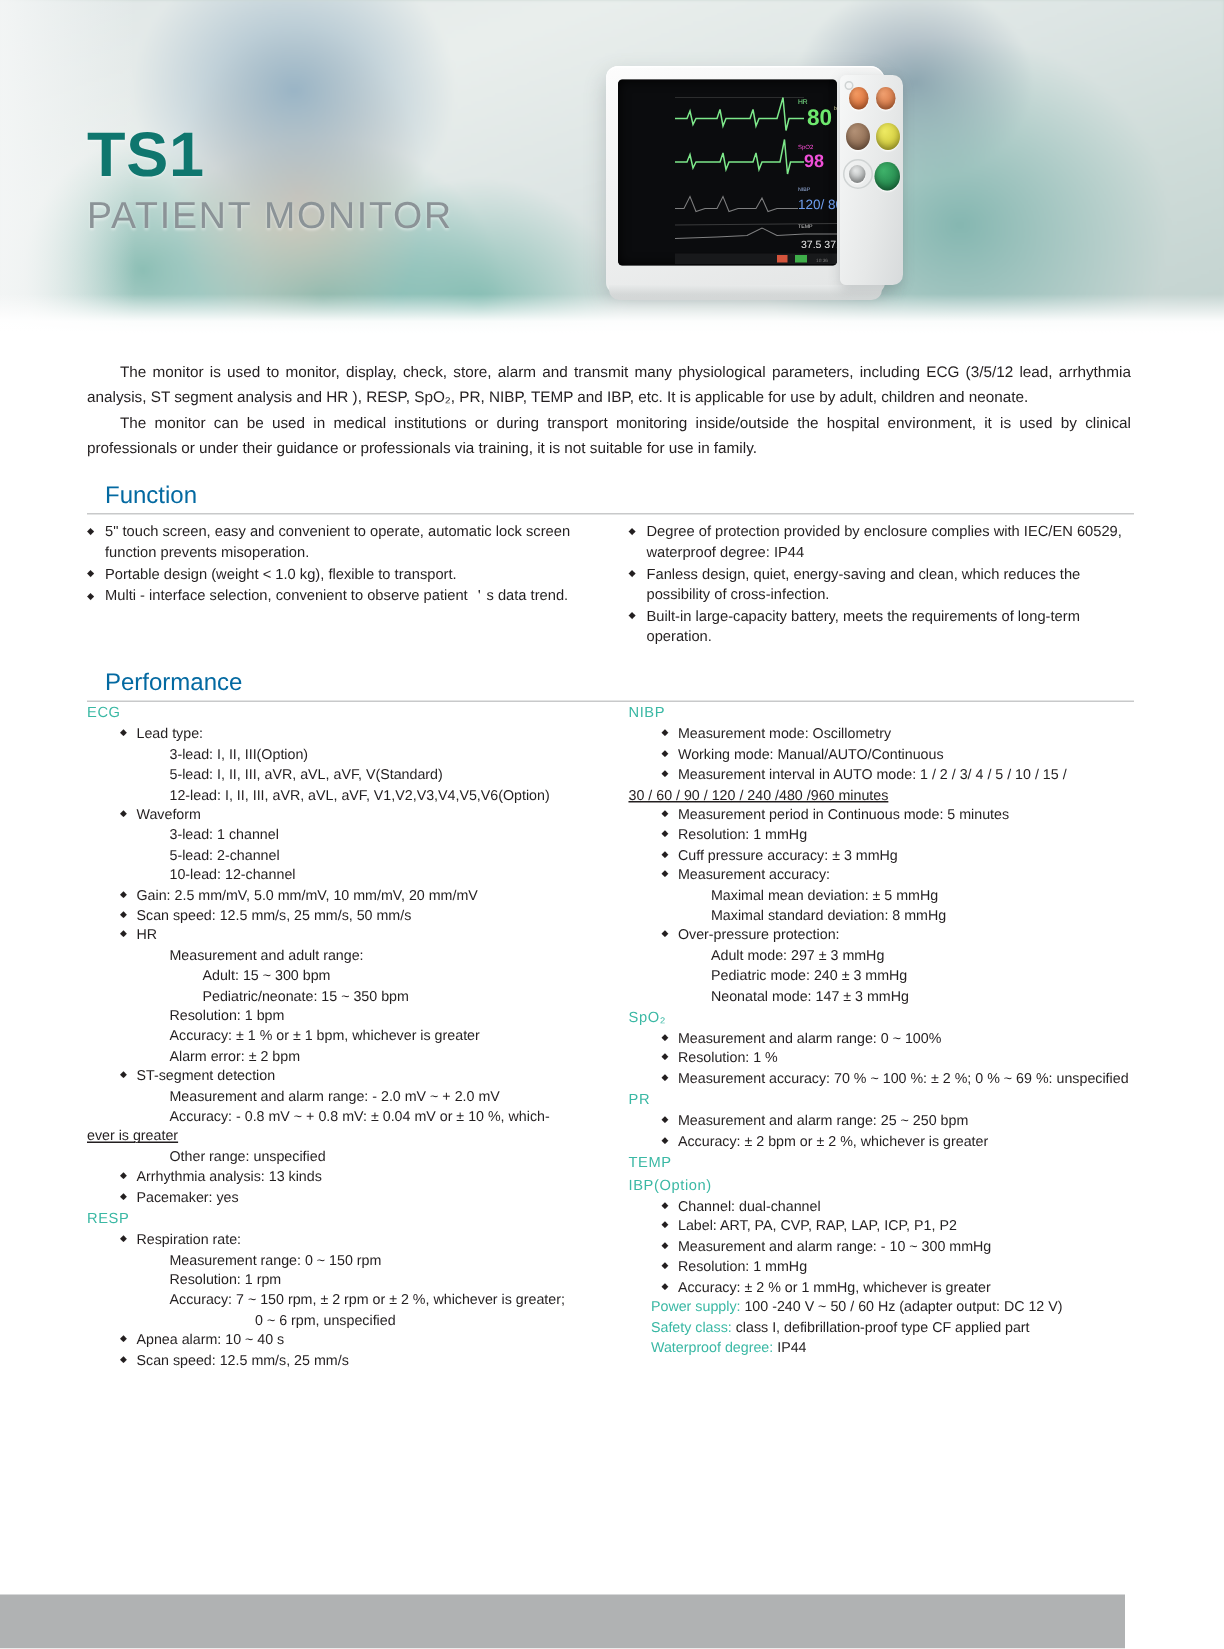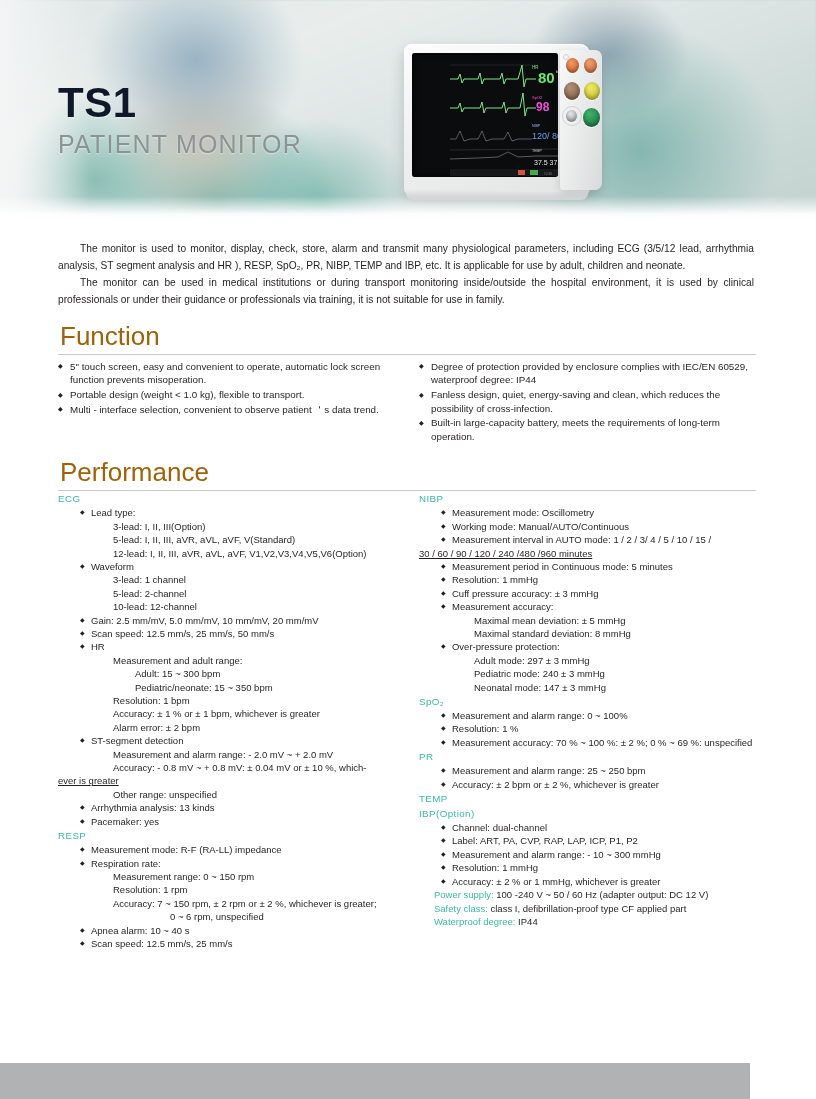--- a/index.html
+++ b/index.html
@@ -35,21 +35,21 @@
     position: absolute; left: 0; top: 0; width: 90px; height: 222px;
     background: linear-gradient(to right, rgba(244,246,246,.92), rgba(244,246,246,0));
   }
   .hero-bottom-fade {
     position: absolute; left: 0; bottom: 0; width: 816px; height: 26px;
     background: linear-gradient(to bottom, rgba(255,255,255,0), rgba(255,255,255,.95) 70%, #fff 100%);
   }
   .hero-title {
     position: absolute; left: 58px; top: 82px;
     font-size: 42px; font-weight: 700; letter-spacing: .5px;
-    color: #0f172a; line-height: 1;
+    color: #0f766e; line-height: 1;
     text-shadow: 0 1px 2px rgba(255,255,255,.5);
   }
   .hero-subtitle {
     position: absolute; left: 58px; top: 132px;
     font-size: 25px; font-weight: 400; letter-spacing: 1.2px;
     color: #8b9397; line-height: 1;
     text-shadow: 0 1px 2px rgba(255,255,255,.45);
   }
 
   
@@ -82,22 +82,22 @@
 
   
   .content { position: absolute; left: 0; top: 222px; width: 816px; }
   .intro {
     padding: 18px 62px 0 58px;
     font-size: 10.2px; line-height: 17px; color: #231f20; text-align: justify;
   }
   .intro p { text-indent: 22px; }
 
   h2.section {
-    font-size: 26px; font-weight: 400; color: #a16207;
-    margin: 14px 0 0 2px; line-height: 1.15;
+    font-size: 16px; font-weight: 400; color: #0369a1;
+    margin: 14px 0 0 12px; line-height: 1.15;
   }
   .sec-rule { height: 1px; background: #c8c9ca; margin-top: 2px; }
 
   .cols { display: flex; gap: 0; }
   .col { width: 350px; }
   .col-left { padding-left: 0; }
   .col-right { padding-left: 12px; }
 
   .wrap { padding: 0 60px 0 58px; }
 
@@ -282,21 +282,20 @@
                 <div class="subline">Accuracy: - 0.8 mV ~ + 0.8 mV: ± 0.04 mV or ± 10 %, which-</div>
                 <div class="subline flush subline0" style="margin-left: -22px;">ever is greater</div>
                 <div class="subline">Other range: unspecified</div>
                 <li>Arrhythmia analysis: 13 kinds</li>
                 <li>Pacemaker: yes</li>
               </ul>
             </div>
             <div class="perf-group">
               <div class="grp-title">RESP</div>
               <ul class="spec">
-                <li>Measurement mode: R-F (RA-LL) impedance</li>
                 <li>Respiration rate:</li>
                 <div class="subline">Measurement range: 0 ~ 150 rpm</div>
                 <div class="subline">Resolution: 1 rpm</div>
                 <div class="subline">Accuracy: 7 ~ 150 rpm, ± 2 rpm or ± 2 %, whichever is greater;</div>
                 <div class="subline subline-ind">0 ~ 6 rpm, unspecified</div>
                 <li>Apnea alarm: 10 ~ 40 s</li>
                 <li>Scan speed: 12.5 mm/s, 25 mm/s</li>
               </ul>
             </div>
           </div>

